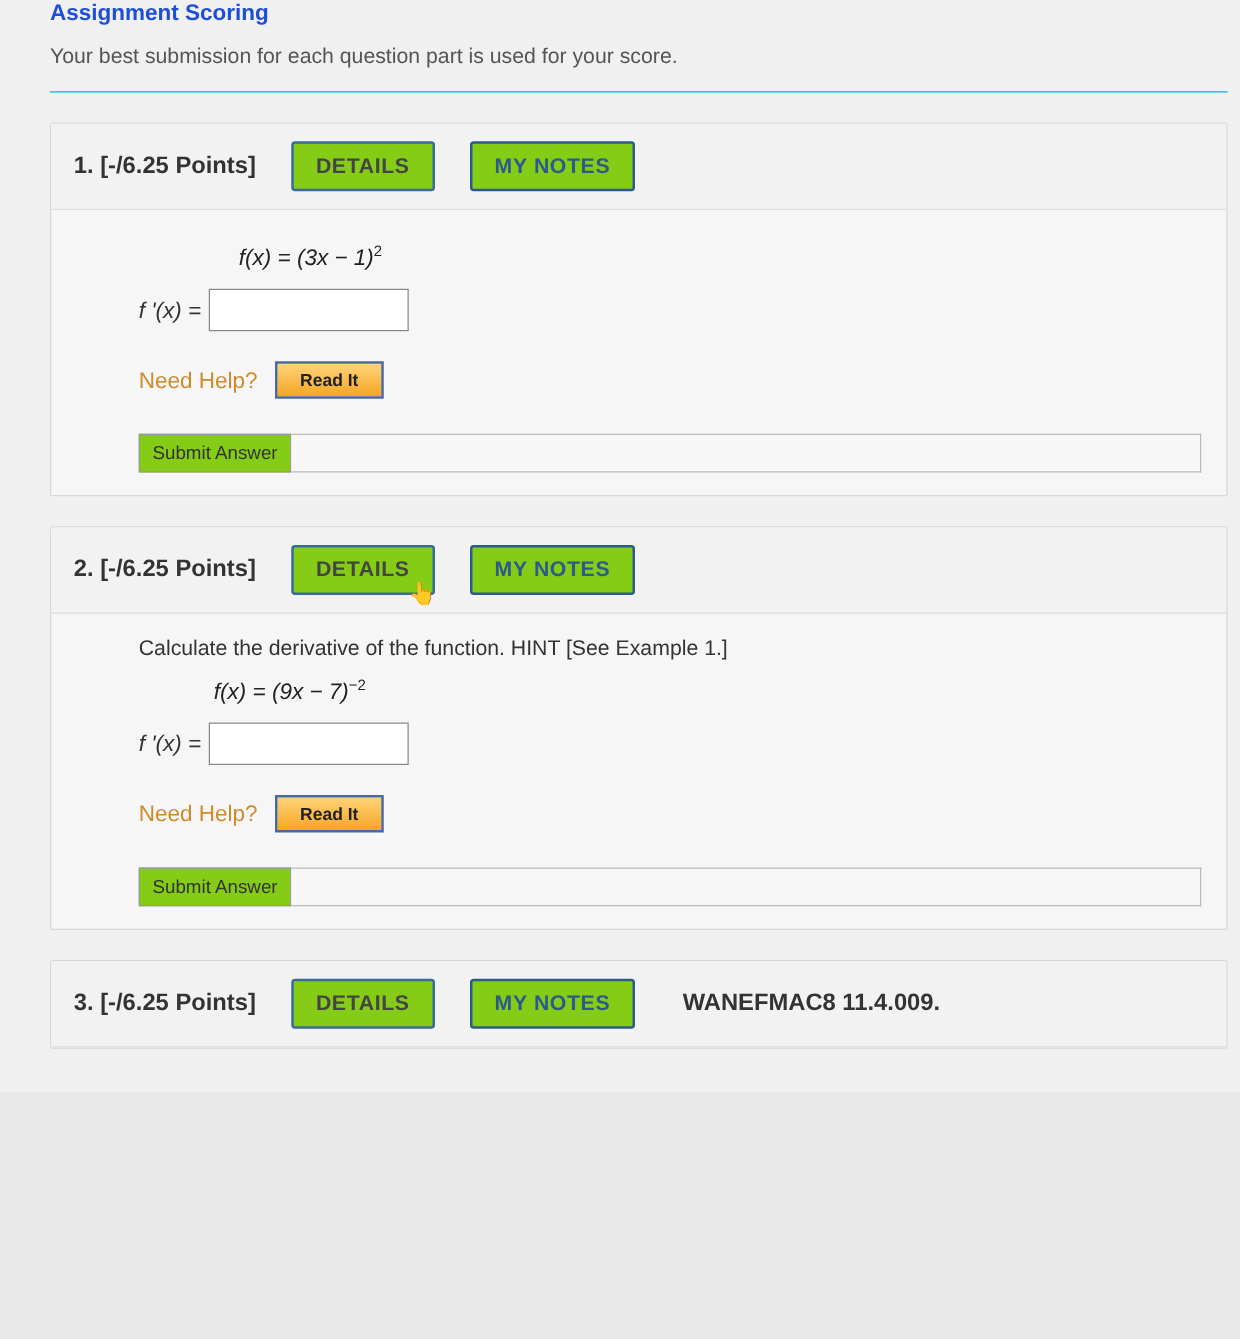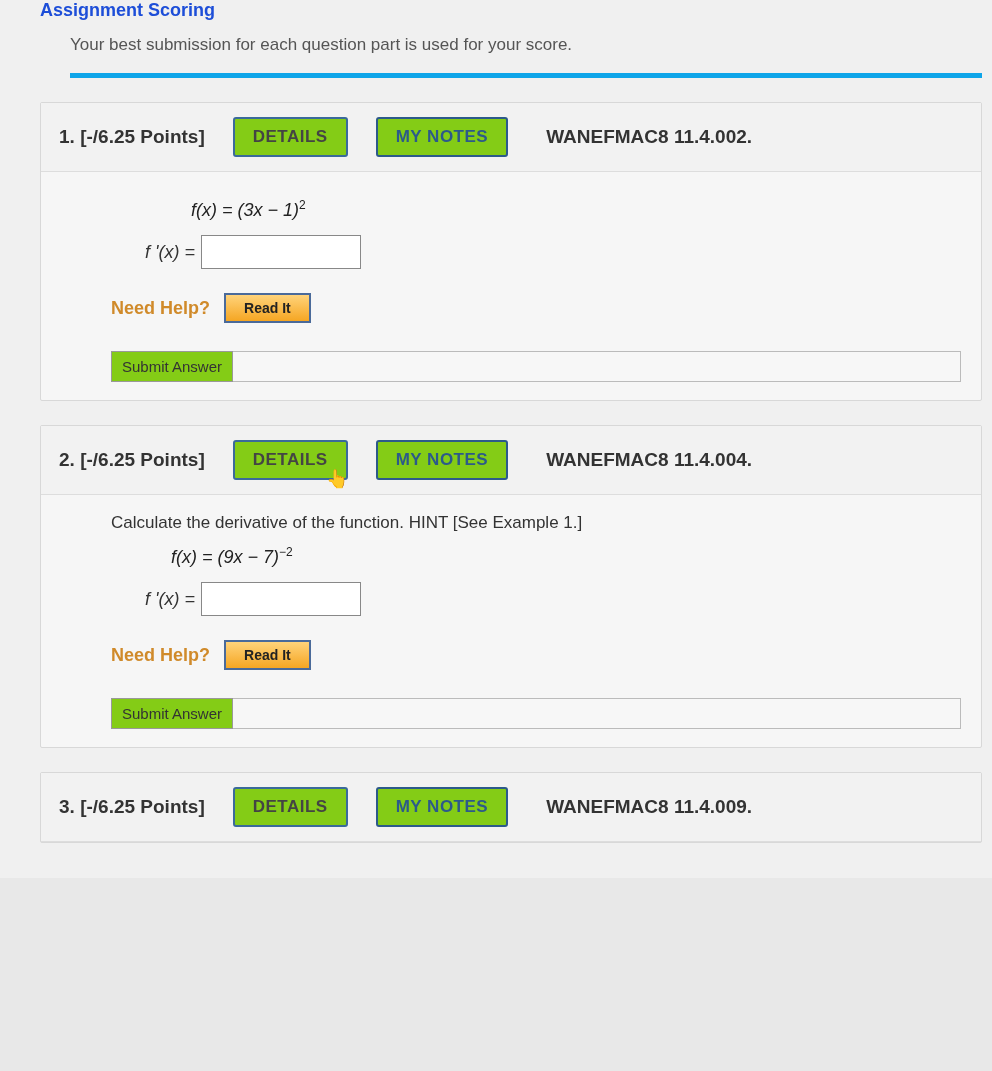--- a/index.html
+++ b/index.html
@@ -17,22 +17,21 @@
   .scoring-header {
     font-weight: bold;
     color: #1d4ed8;
     font-size: 18px;
     padding: 0 0 8px 0;
   }
   .scoring-note {
     font-size: 17px;
     color: #555;
     padding: 6px 0 18px 0;
-    border-bottom: 5px solid #0ea5e9;
-    margin-left: 30px;
+    border-bottom: 1px solid #0ea5e9;
   }
   .question-block {
     margin-top: 24px;
     background: #f6f6f6;
     border: 1px solid #d8d8d8;
     border-radius: 2px;
   }
   .qheader {
     display: flex;
     align-items: center;
@@ -83,37 +82,37 @@
   }
   .equation .sup { font-size: 12px; vertical-align: super; font-style: normal;}
   .answer-row {
     display: flex;
     align-items: center;
     gap: 6px;
     margin: 10px 0 24px 0;
     font-size: 18px;
     font-style: italic;
   }
-  .answer-row .label { font-style: italic; margin-left: 34px; }
+  .answer-row .label { font-style: italic; }
   .answer-input {
     width: 160px;
     height: 34px;
     border: 1px solid #888;
     background: #fff;
     padding: 4px 6px;
     font-size: 16px;
   }
   .need-help-row {
     display: flex;
     align-items: center;
     gap: 14px;
     margin: 18px 0 28px 0;
   }
   .need-help {
-    font-weight: bold;
+    font-weight: normal;
     font-size: 18px;
     color: #d08a2a;
     text-align: right;
   }
   .readit {
     padding: 5px 18px;
     font-size: 14px;
     font-weight: bold;
     color: #222;
     background: linear-gradient(#ffd37a, #f5a623);
@@ -159,21 +158,20 @@
   <div class="scoring-note">Your best submission for each question part is used for your score.</div>
 
   <div class="question-block">
     <div class="qheader">
       <span class="qnum">
         <span>1.</span>
         <span>[-/6.25 Points]</span>
       </span>
       <span class="btn details">DETAILS</span>
       <span class="btn mynotes">MY NOTES</span>
-      <span class="ref">WANEFMAC8 11.4.002.</span>
     </div>
     <div class="qbody">
       <div class="equation">
         <span>f(x) = </span><span>(3x − 1)</span><span class="sup">2</span>
       </div>
       <div class="answer-row">
         <span class="label">f '(x) =</span>
         <input class="answer-input" type="text" style="">
       </div>
       <div class="need-help-row">
@@ -191,21 +189,20 @@
     <div class="qheader">
       <span class="qnum">
         <span>2.</span>
         <span>[-/6.25 Points]</span>
       </span>
       <span class="btn details details-with-cursor">
         <span>DETAILS</span>
         <span class="hand">👆</span>
       </span>
       <span class="btn mynotes">MY NOTES</span>
-      <span class="ref">WANEFMAC8 11.4.004.</span>
     </div>
     <div class="qbody">
       <div class="prompt">Calculate the derivative of the function. HINT [See Example 1.]</div>
       <div class="equation" style="margin-left:60px;">
         <span>f(x) = </span><span>(9x − 7)</span><span class="sup">−2</span>
       </div>
       <div class="answer-row">
         <span class="label">f '(x) =</span>
         <input class="answer-input" type="text" style="">
       </div>

